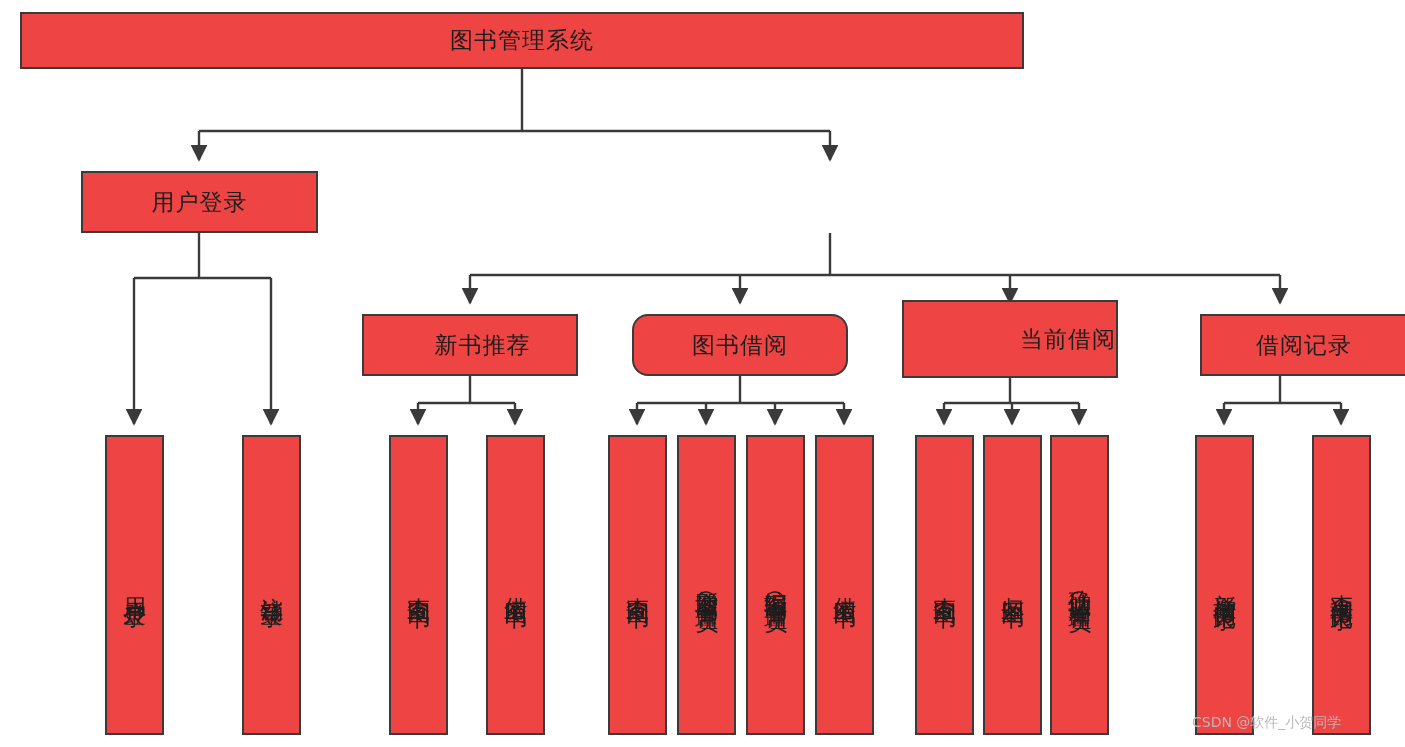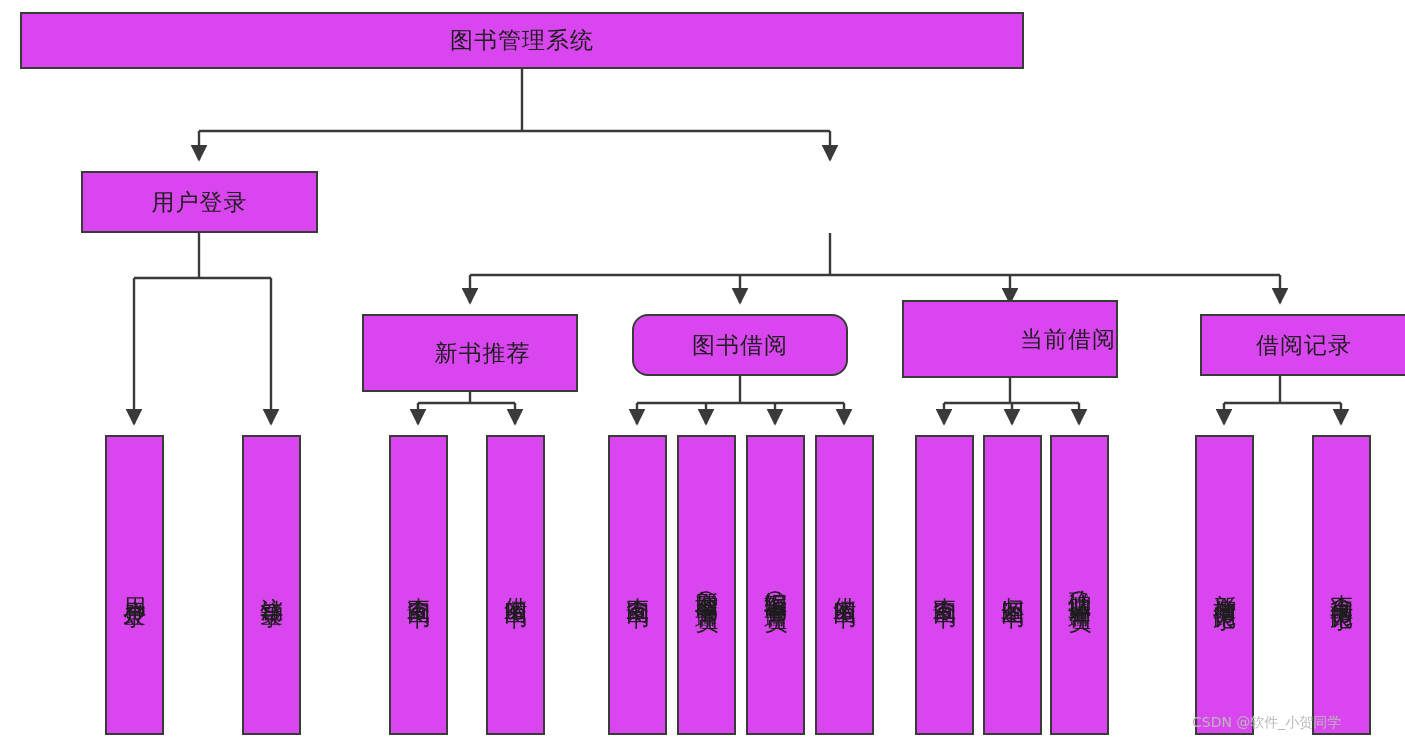--- a/index.html
+++ b/index.html
@@ -21,21 +21,21 @@
     position: absolute;
     left: 0;
     top: 0;
     width: 1405px;
     height: 747px;
     pointer-events: none;
   }
   .node {
     position: absolute;
     box-sizing: border-box;
-    background: #d946ef;
+    background: #ef4444;
     border: 2px solid #3a3a3a;
     display: flex;
     align-items: center;
     justify-content: center;
     color: #1d1d1d;
   }
   .node-h {
     font-size: 23px;
     letter-spacing: 1px;
     white-space: nowrap;
@@ -119,21 +119,21 @@
 
   <div class="node node-h" style="left:20px; top:12px; width:1004px; height:57px;">
     <span>图书管理系统</span>
   </div>
 
   <div class="node node-h" style="left:81px; top:171px; width:237px; height:62px;">
     <span>用户登录</span>
   </div>
 
 
-  <div class="node node-h" style="left:362px; top:314px; width:216px; height:78px;padding-left:25px;">
+  <div class="node node-h" style="left:362px; top:314px; width:216px; height:62px;padding-left:25px;">
     <span>新书推荐</span>
   </div>
 
   <div class="node node-h" style="left:632px; top:314px; width:216px; height:62px;border-radius:16px;">
     <span>图书借阅</span>
   </div>
 
   <div class="node node-h" style="left:902px; top:300px; width:216px; height:78px;justify-content:flex-end;">
     <span>当前借阅</span>
   </div>

